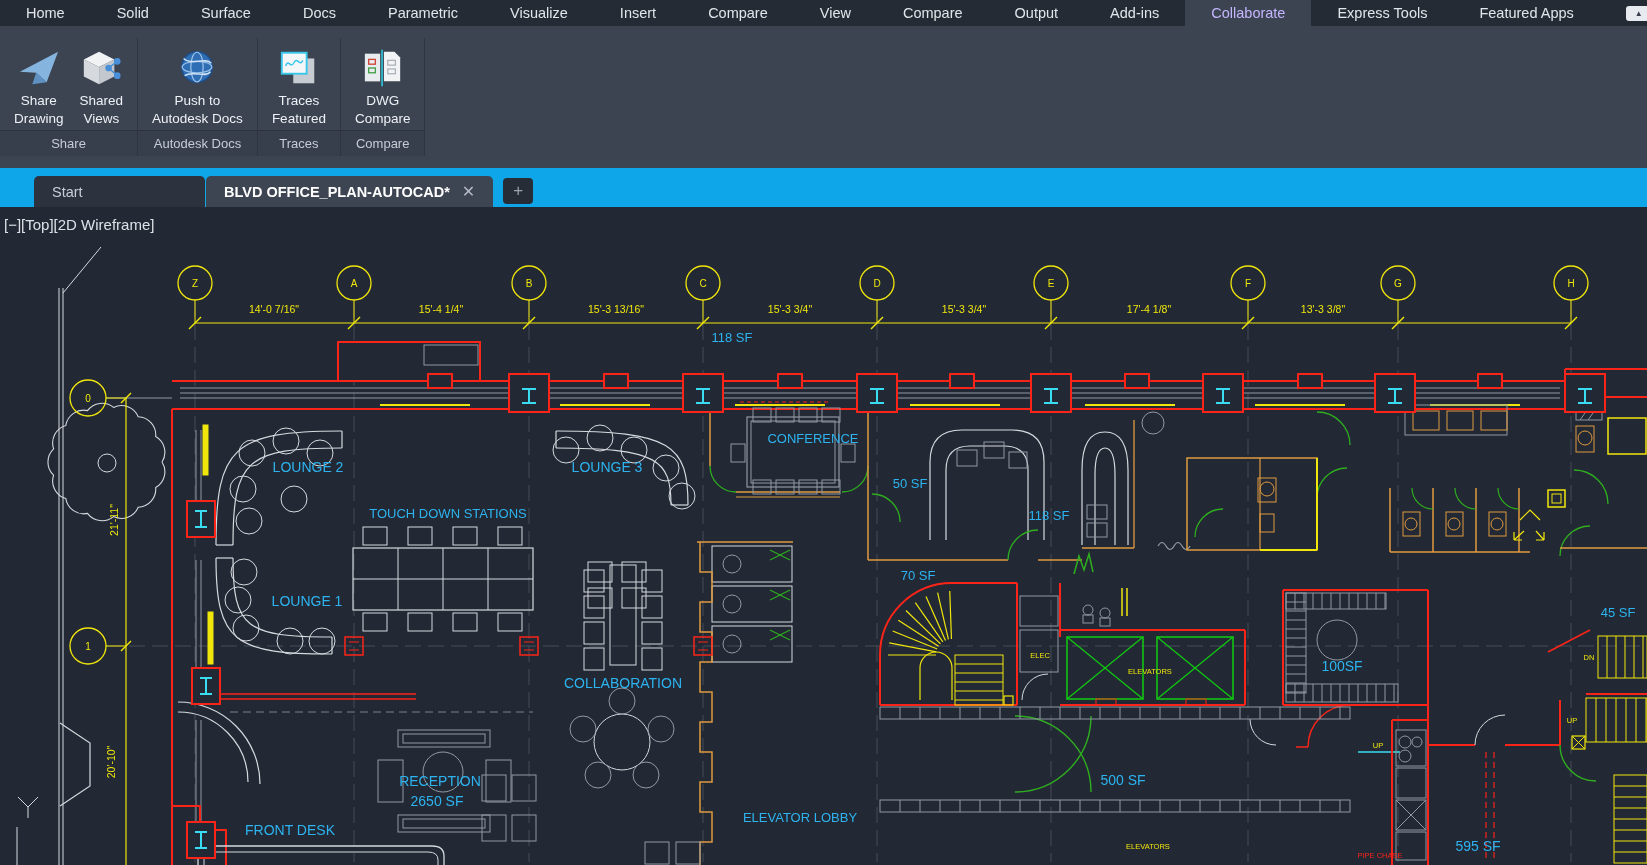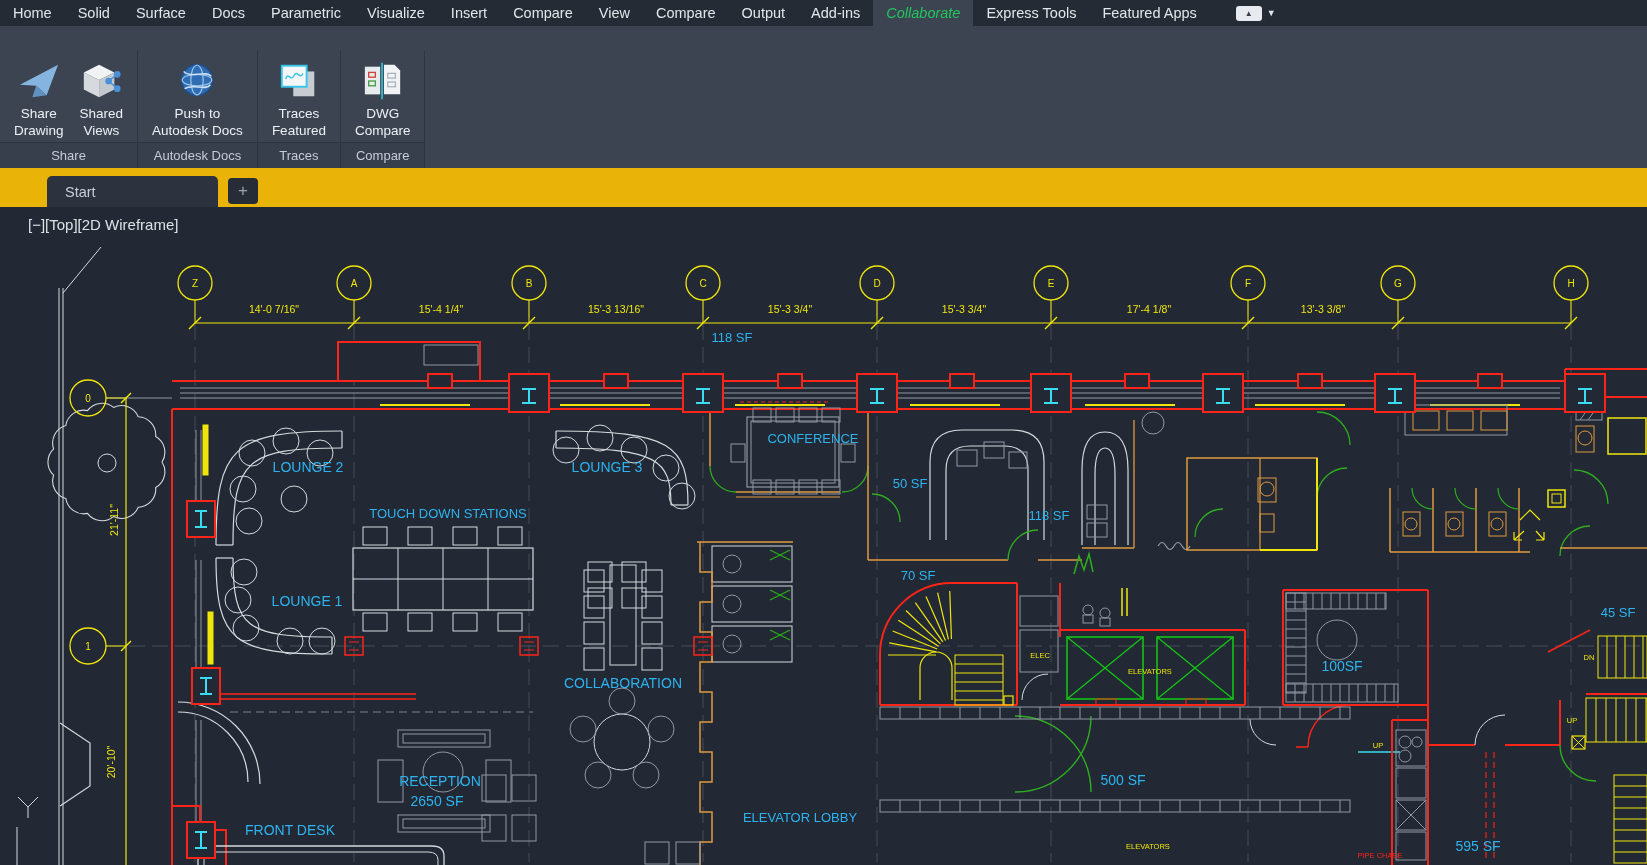--- a/index.html
+++ b/index.html
@@ -1,47 +1,47 @@
 <!DOCTYPE html>
 <html><head>
 <meta charset="utf-8">
 <style>
   html,body{margin:0;padding:0;}
   body{width:1647px;height:865px;overflow:hidden;background:#222834;
        font-family:"Liberation Sans",sans-serif;-webkit-font-smoothing:antialiased;}
   .menubar{height:26px;background:#242b35;display:flex;align-items:stretch;
            color:#e2e6ea;font-size:14.5px;user-select:none;}
-  .mtab{padding:0 13px;display:flex;align-items:center;cursor:pointer;white-space:nowrap;}
-  .mtab.active{background:#3c4452;color:#22c55e;font-style:italic;}
+  .mtab{padding:0 26px;display:flex;align-items:center;cursor:pointer;white-space:nowrap;}
+  .mtab.active{background:#3c4452;color:#c4b5fd;}
   .mb-right{margin-left:16px;display:flex;align-items:center;gap:5px;padding:0 10px;}
   .mb-btn{width:26px;height:15px;background:#e7eaee;border-radius:3px;display:flex;
           align-items:center;justify-content:center;font-size:8px;color:#39404c;cursor:pointer;}
   .mb-caret{color:#e2e6ea;font-size:9px;}
-  .ribbon{height:142px;background:#3c4452;display:flex;align-items:flex-end;}
+  .ribbon{height:142px;background:#3c4452;display:flex;align-items:center;}
   .rgroup{display:flex;flex-direction:column;border-right:1px solid #2e3540;}
   .rbody{flex:1;display:flex;align-items:flex-start;justify-content:center;
          padding:7px 10px 0;gap:8px;}
   .rbtn{display:flex;flex-direction:column;align-items:center;padding:2px 4px;
         color:#eef1f5;font-size:13.5px;line-height:1.3;text-align:center;cursor:pointer;
         white-space:nowrap;}
   .rbtn svg{width:42px;height:42px;margin-bottom:3px;}
   .rlabel{height:25px;line-height:25px;text-align:center;color:#c6ccd6;font-size:13px;
           background:rgba(0,0,0,.07);border-top:1px solid rgba(0,0,0,.18);}
-  .filetabs{height:39px;background:#eab308;display:flex;align-items:flex-end;
-            padding-left:47px;}
+  .filetabs{height:39px;background:#0ea5e9;display:flex;align-items:flex-end;
+            padding-left:34px;}
   .ftab{height:31px;display:flex;align-items:center;padding:0 18px;font-size:14.5px;
         border-radius:5px 5px 0 0;cursor:pointer;}
   .ftab.start{background:#2c333e;color:#c9cfd8;min-width:135px;}
   .ftab.active{background:#3d4553;color:#ffffff;font-weight:bold;gap:12px;margin-left:1px;}
   .tclose{color:#b4bbc6;font-weight:normal;font-size:16px;cursor:pointer;}
   .tplus{width:30px;height:26px;background:#272d37;border-radius:4px;margin-left:10px;
          margin-bottom:3px;color:#9aa2ae;display:flex;align-items:center;
          justify-content:center;font-size:17px;cursor:pointer;}
   .canvas{position:relative;height:658px;background:#222834;}
-  .vp-label{position:absolute;left:4px;top:9px;color:#dde1e7;font-size:15px;cursor:pointer;z-index:2;margin-left:24px;}
+  .vp-label{position:absolute;left:4px;top:9px;color:#dde1e7;font-size:15px;cursor:pointer;z-index:2;}
   #plan{position:absolute;left:0;top:0;}
   #plan text{font-family:"Liberation Sans",sans-serif;}
 </style>
 </head>
 <body>
 
 <div class="menubar">
   <div style="display:flex;align-items:stretch;">
       <div class="mtab">Home</div>
       <div class="mtab">Solid</div>
@@ -143,20 +143,24 @@
       </div>
     </div>
     <div class="rlabel">Compare</div>
   </div>
   <div style="flex:1"></div>
 </div>
 
 <div class="filetabs">
   <div class="ftab start">
     <span>Start</span>
+  </div>
+  <div class="ftab active">
+    <span>BLVD OFFICE_PLAN-AUTOCAD*</span>
+    <span class="tclose">✕</span>
   </div>
   <div class="tplus">+</div>
 </div>
 
 <div class="canvas">
   <div class="vp-label">[−][Top][2D Wireframe]</div>
   <svg id="plan" width="1647" height="658" viewBox="0 0 1647 658">
     <g id="world" transform="translate(0,-207)">
         <line x1="195" y1="301" x2="195" y2="862" stroke="#79818d" stroke-width="0.8" fill="none" stroke-dasharray="16,7" opacity="0.5"></line>
         <line x1="354" y1="301" x2="354" y2="862" stroke="#79818d" stroke-width="0.8" fill="none" stroke-dasharray="16,7" opacity="0.5"></line>

